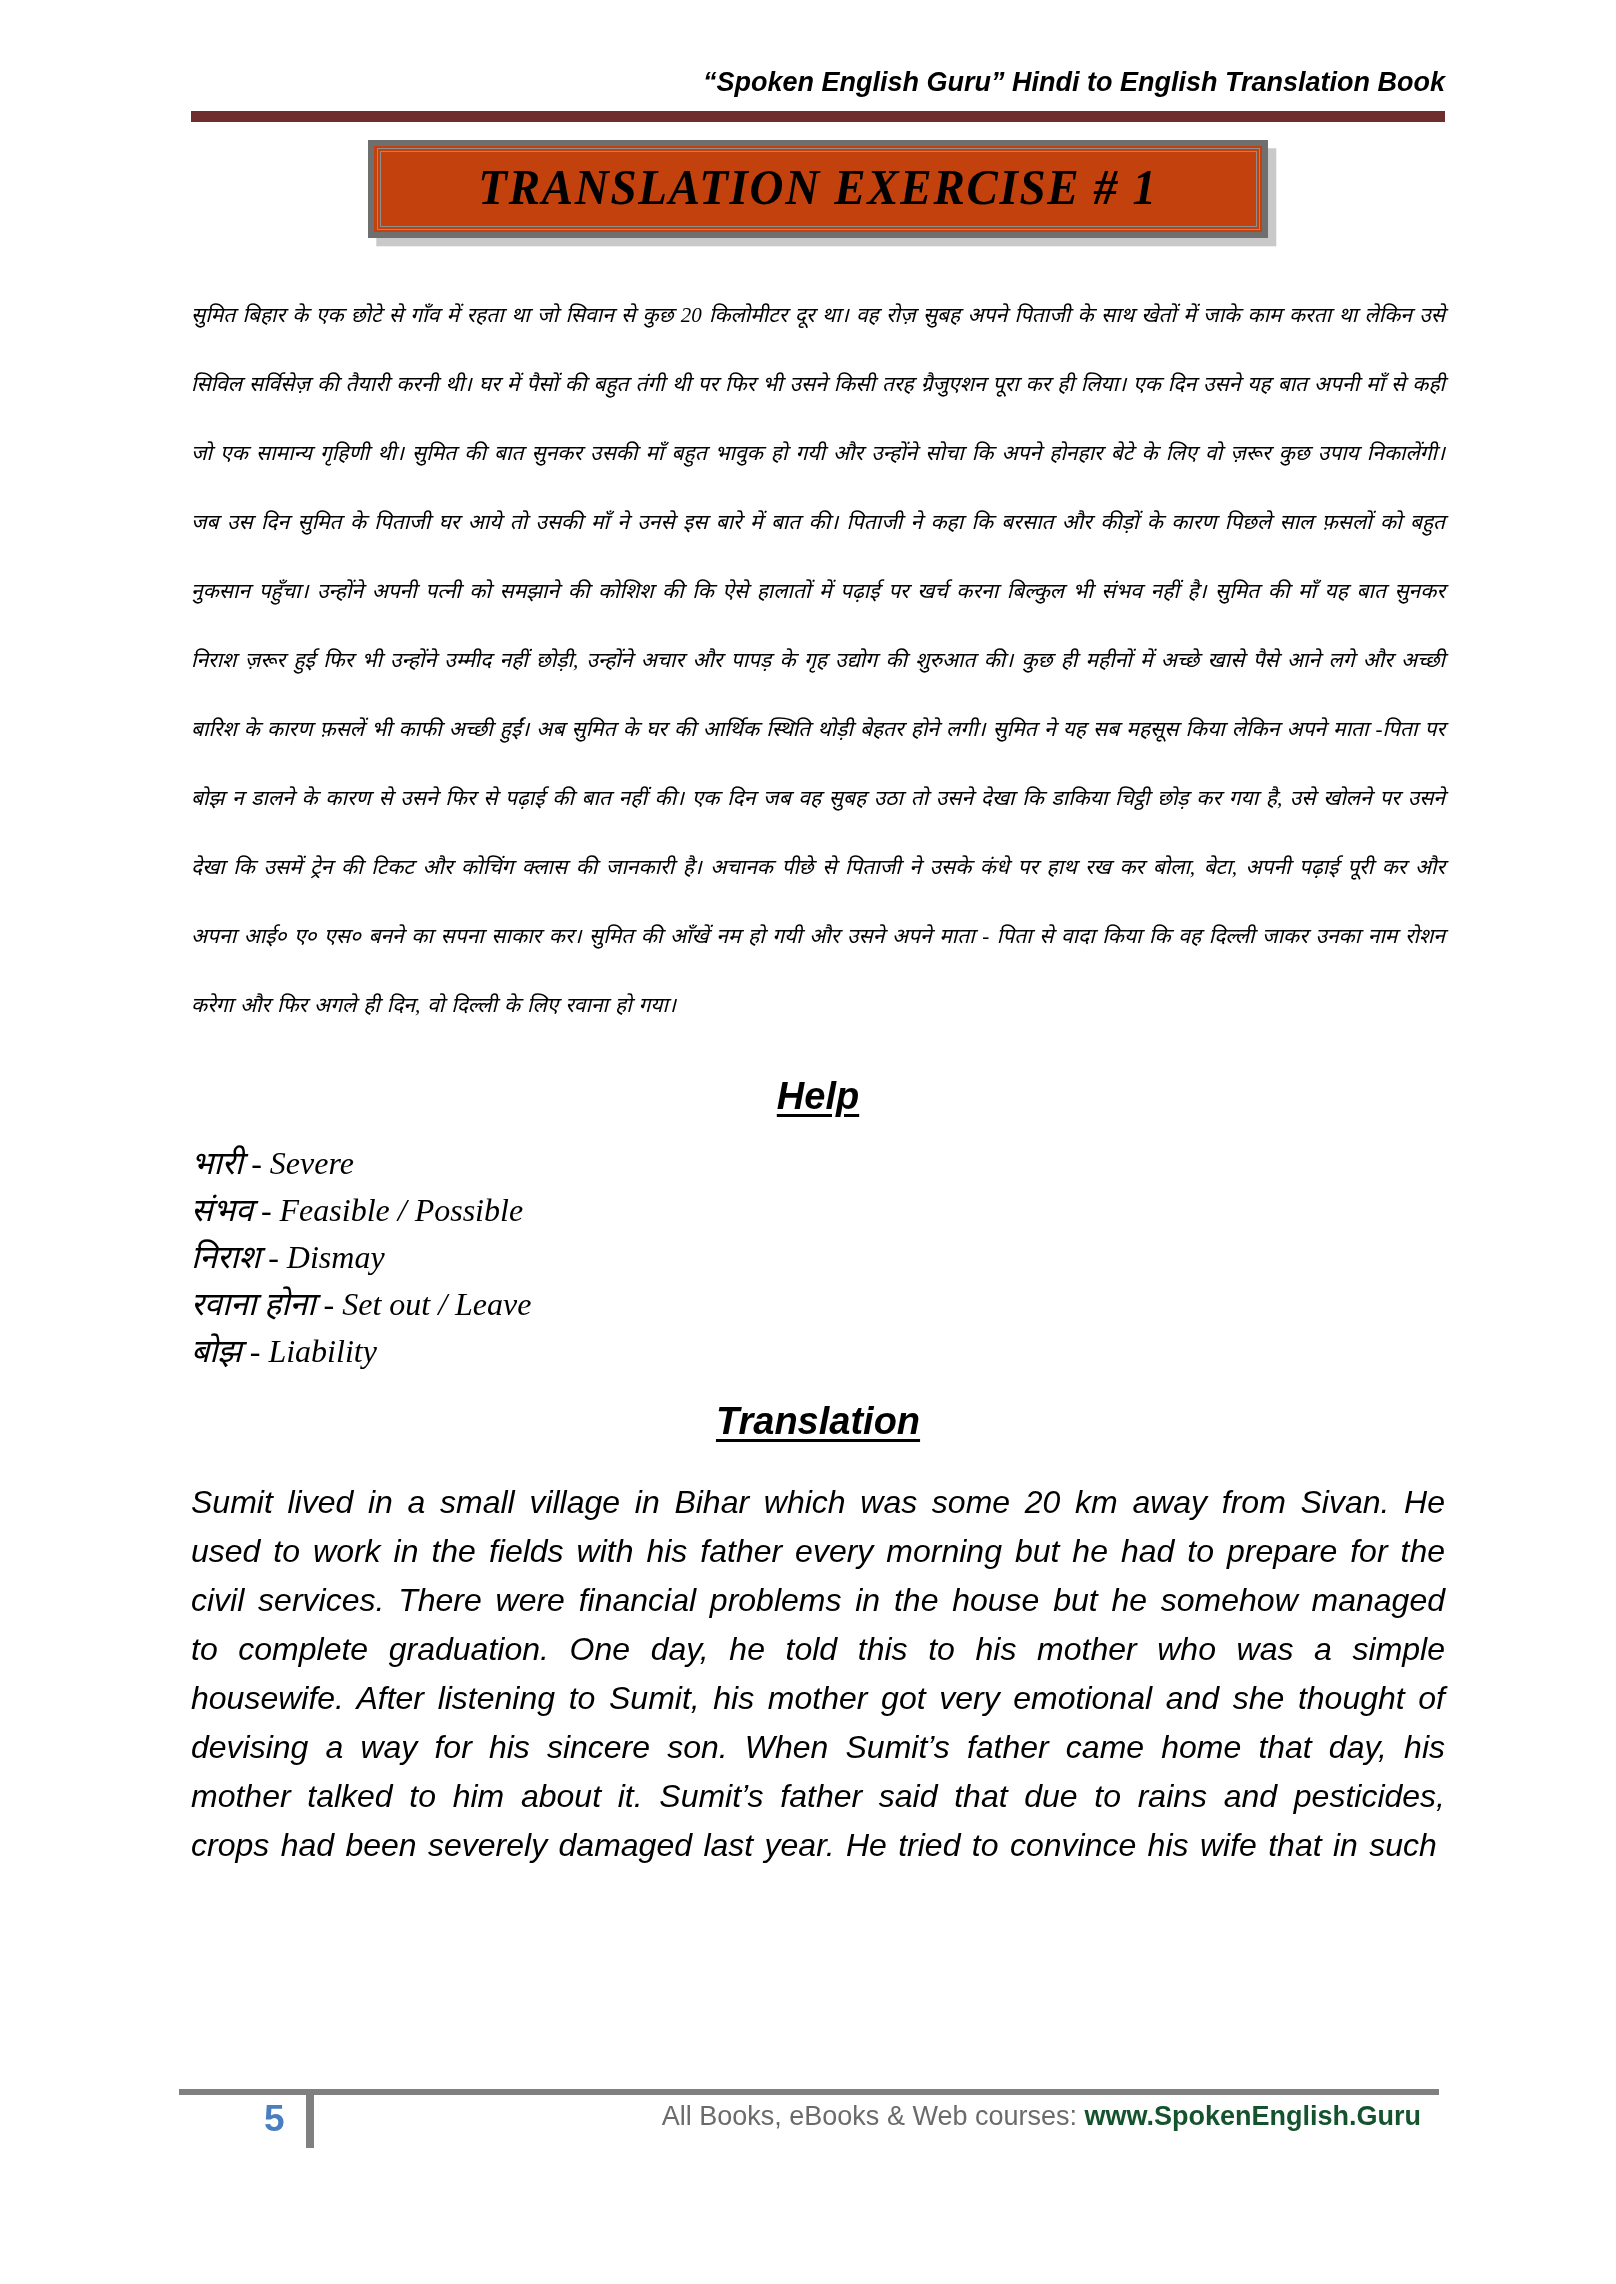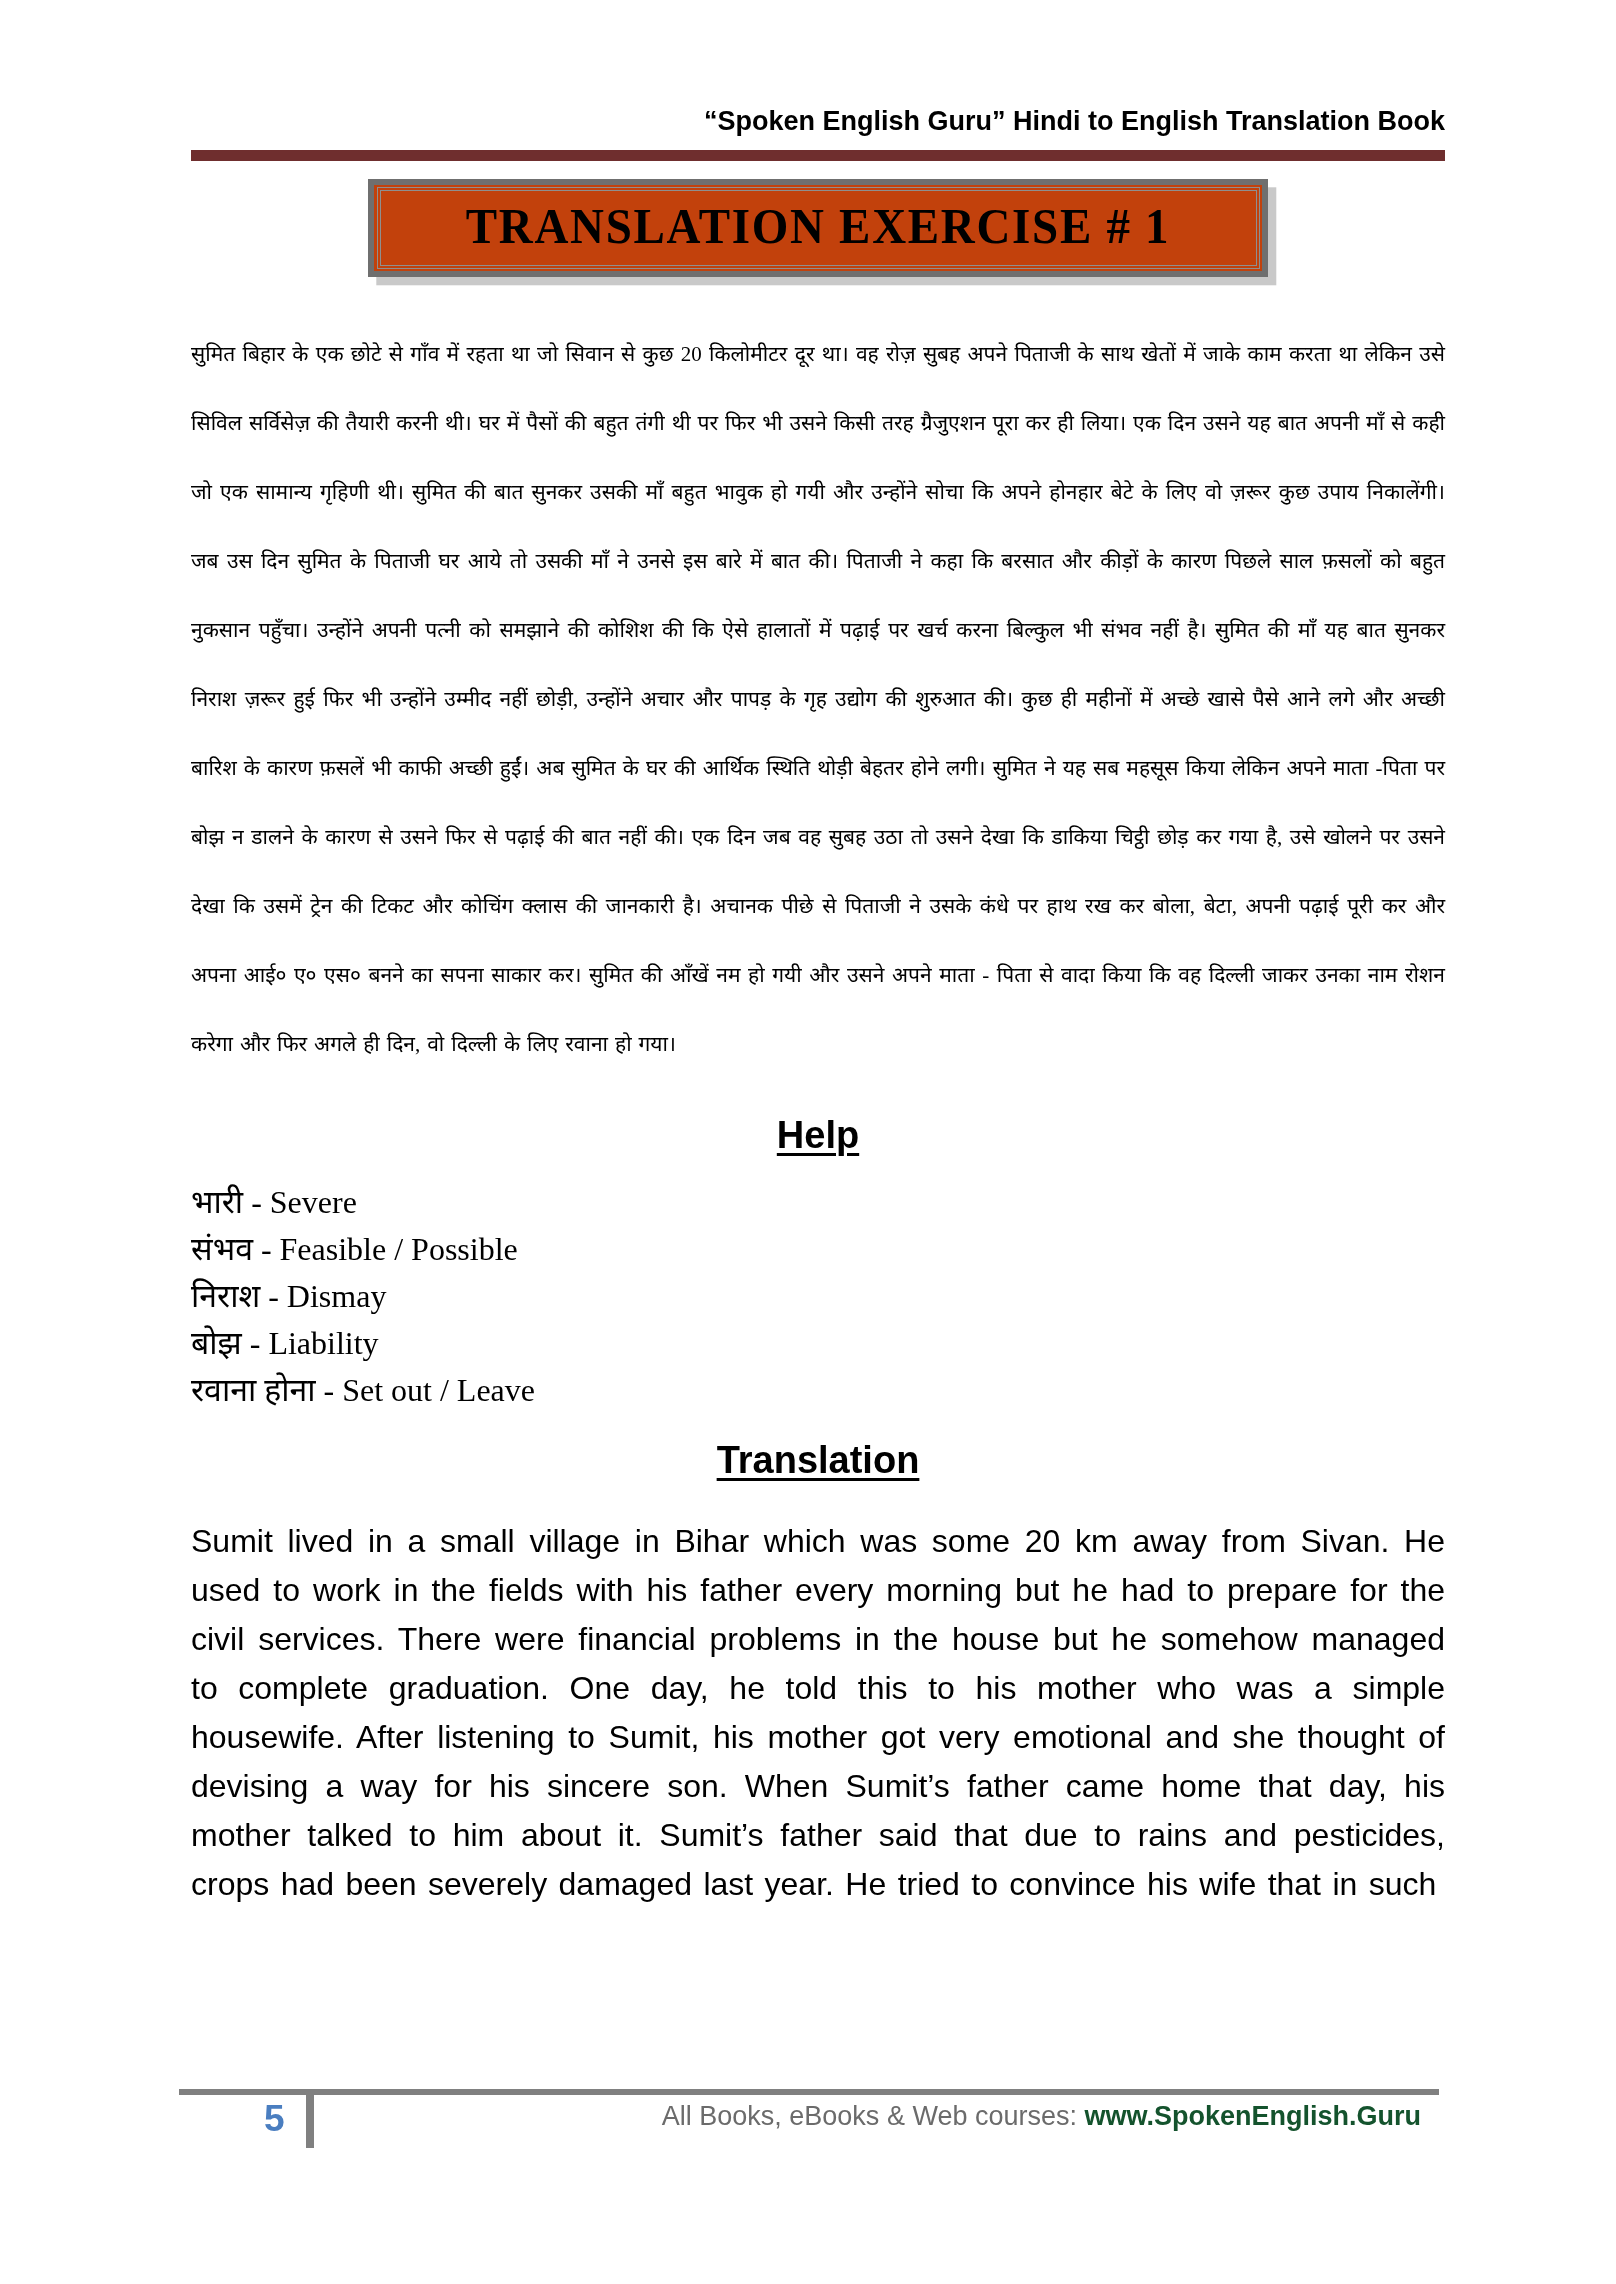--- a/index.html
+++ b/index.html
@@ -7,21 +7,22 @@
     width: 1616px; height: 2284px;
     background: #ffffff;
     font-family: "Liberation Sans", sans-serif;
     color: #000;
     overflow: hidden;
     position: relative;
   }
   .content {
     margin-left: 191px;
     width: 1254px;
-    padding-top: 105px;
+    padding-top: 66px;
+    font-style: italic;
   }
   
   .page-header { text-align: right; }
   .book-title {
     font-size: 27px;
     font-weight: bold;
     letter-spacing: 0px;
     line-height: 33px;
   }
   .header-rule {
@@ -140,22 +141,22 @@
   <div class="hindi-paragraph">सुमित बिहार के एक छोटे से गाँव में रहता था जो सिवान से कुछ 20 किलोमीटर दूर था।  वह रोज़ सुबह अपने पिताजी के साथ खेतों में जाके काम करता था लेकिन उसे सिविल सर्विसेज़ की तैयारी करनी थी। घर में पैसों की बहुत तंगी थी पर फिर भी उसने किसी तरह ग्रैजुएशन पूरा कर ही लिया। एक दिन उसने यह बात अपनी माँ से कही जो एक सामान्य गृहिणी थी।  सुमित की बात सुनकर उसकी माँ बहुत भावुक हो गयी और उन्होंने सोचा कि अपने होनहार बेटे के लिए वो ज़रूर कुछ उपाय निकालेंगी। जब उस दिन सुमित के पिताजी घर आये तो उसकी माँ ने उनसे इस बारे में बात की। पिताजी ने कहा कि बरसात और कीड़ों के कारण पिछले साल फ़सलों को बहुत नुकसान पहुँचा। उन्होंने अपनी पत्नी को समझाने की कोशिश की कि ऐसे हालातों में पढ़ाई पर खर्च करना बिल्कुल भी संभव नहीं है। सुमित की माँ यह बात सुनकर निराश ज़रूर हुई फिर भी उन्होंने उम्मीद नहीं छोड़ी, उन्होंने अचार और पापड़ के गृह उद्योग की शुरुआत की।  कुछ ही महीनों में अच्छे खासे पैसे आने लगे और अच्छी बारिश के कारण फ़सलें भी काफी अच्छी हुईं। अब सुमित के घर की आर्थिक स्थिति थोड़ी बेहतर होने लगी। सुमित ने यह सब महसूस किया लेकिन अपने माता -पिता पर बोझ न डालने के कारण से उसने फिर से पढ़ाई की बात नहीं की। एक दिन जब वह सुबह उठा तो उसने देखा कि डाकिया चिट्ठी छोड़ कर गया है, उसे खोलने पर उसने देखा कि उसमें ट्रेन की टिकट और कोचिंग क्लास की जानकारी है। अचानक पीछे से पिताजी ने उसके कंधे पर हाथ रख कर बोला, बेटा, अपनी पढ़ाई पूरी कर और अपना आई० ए० एस० बनने का सपना साकार कर। सुमित की आँखें नम हो गयी और उसने अपने माता - पिता से वादा किया कि वह दिल्ली जाकर उनका नाम रोशन करेगा और फिर अगले ही दिन, वो दिल्ली के लिए रवाना हो गया।</div>
 
   <div class="section-heading">
     <span>Help</span>
   </div>
 
   <ul class="help-list">
     <li>भारी - Severe</li>
     <li>संभव - Feasible / Possible</li>
     <li>निराश - Dismay</li>
+    <li>रवाना होना - Set out / Leave</li>
     <li>बोझ - Liability</li>
-    <li>रवाना होना - Set out / Leave</li>
   </ul>
 
   <div class="section-heading translation-heading">
     <span>Translation</span>
   </div>
 
   <div class="english-paragraph">Sumit lived in a small village in Bihar which was some 20 km away from Sivan. He used to work in the fields with his father every morning but he had to prepare for the civil services. There were financial problems in the house but he somehow managed to complete graduation. One day, he told this to his mother who was a simple housewife. After listening to Sumit, his mother got very emotional and she thought of devising a way for his sincere son. When Sumit’s father came home that day, his mother talked to him about it. Sumit’s father said that due to rains and pesticides, crops had been severely damaged last year. He tried to convince his wife that in such</div>
 
 </div>
 

